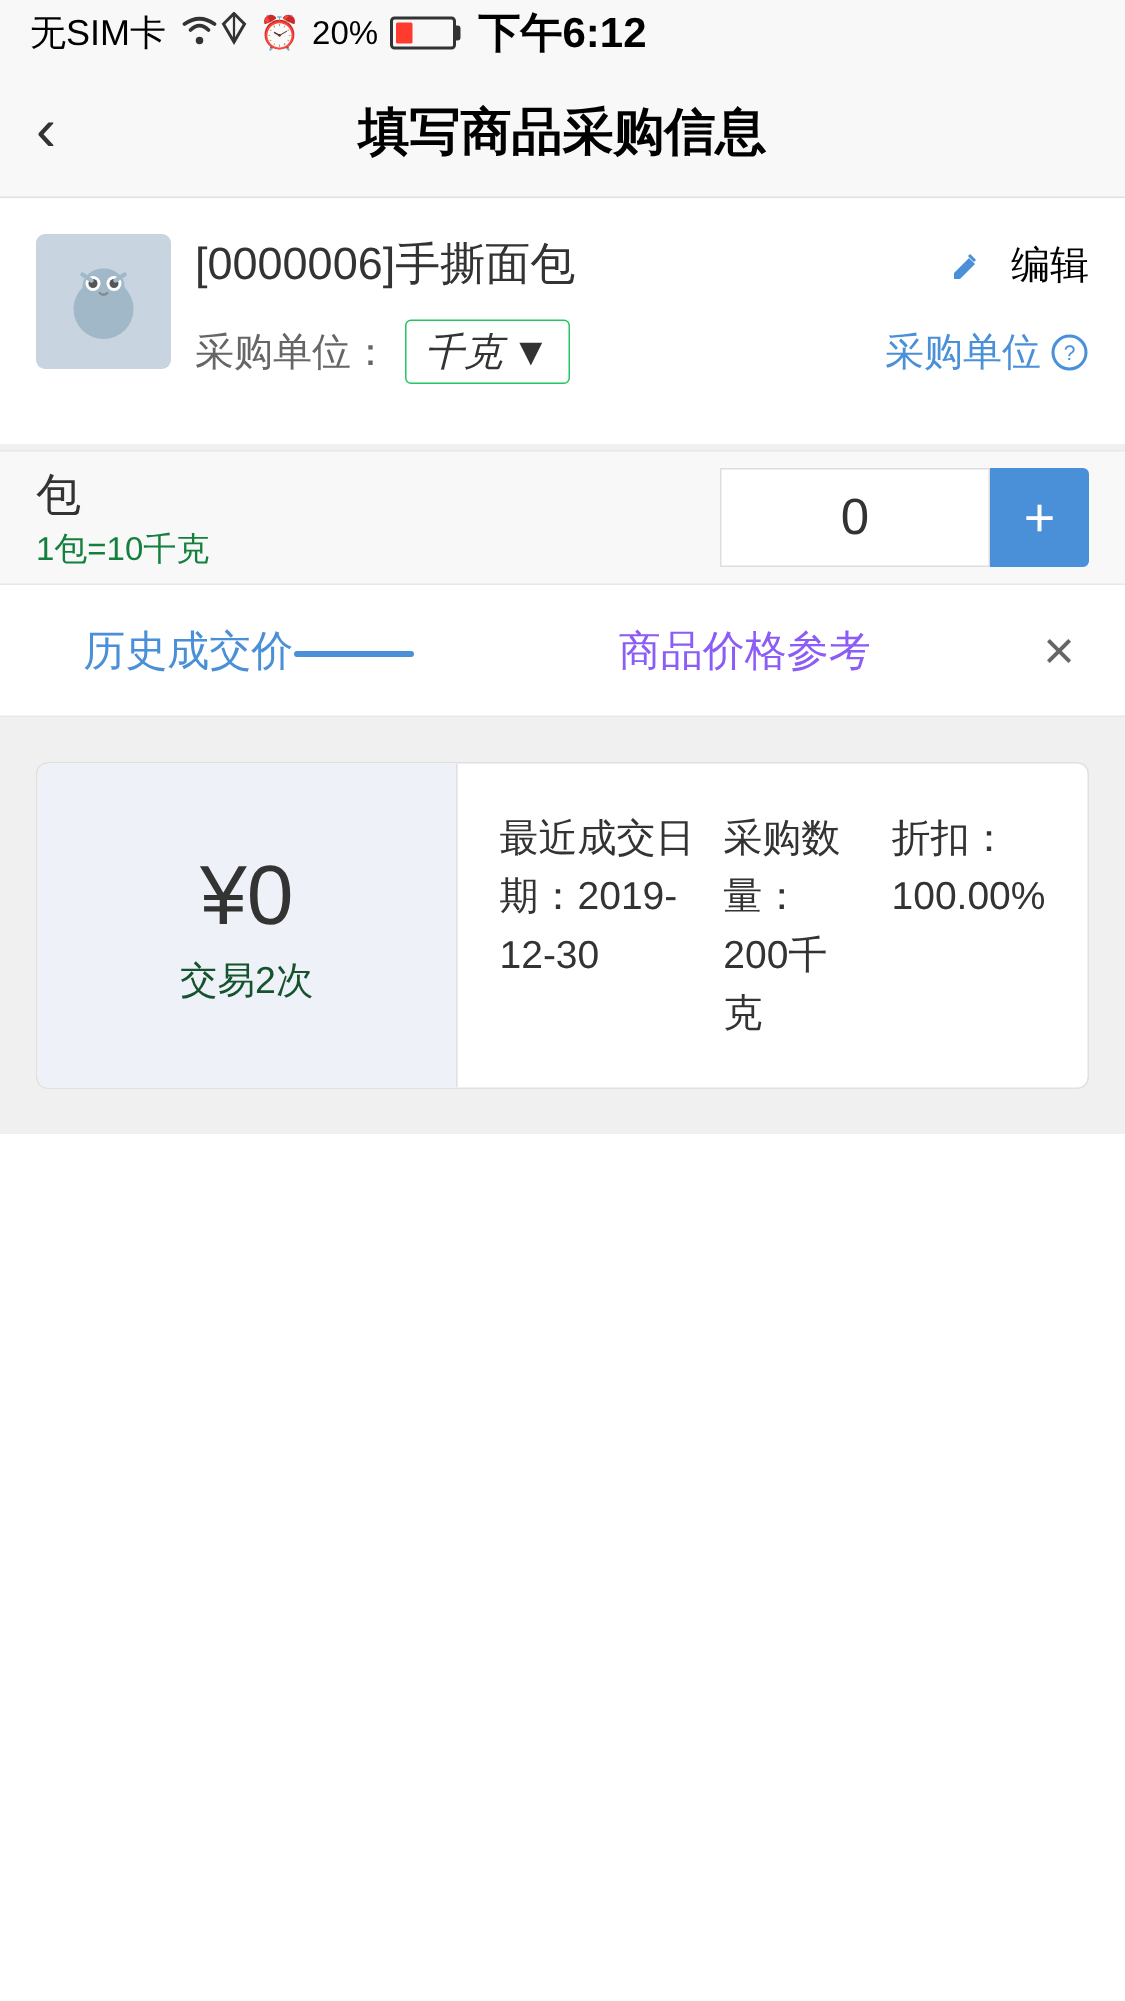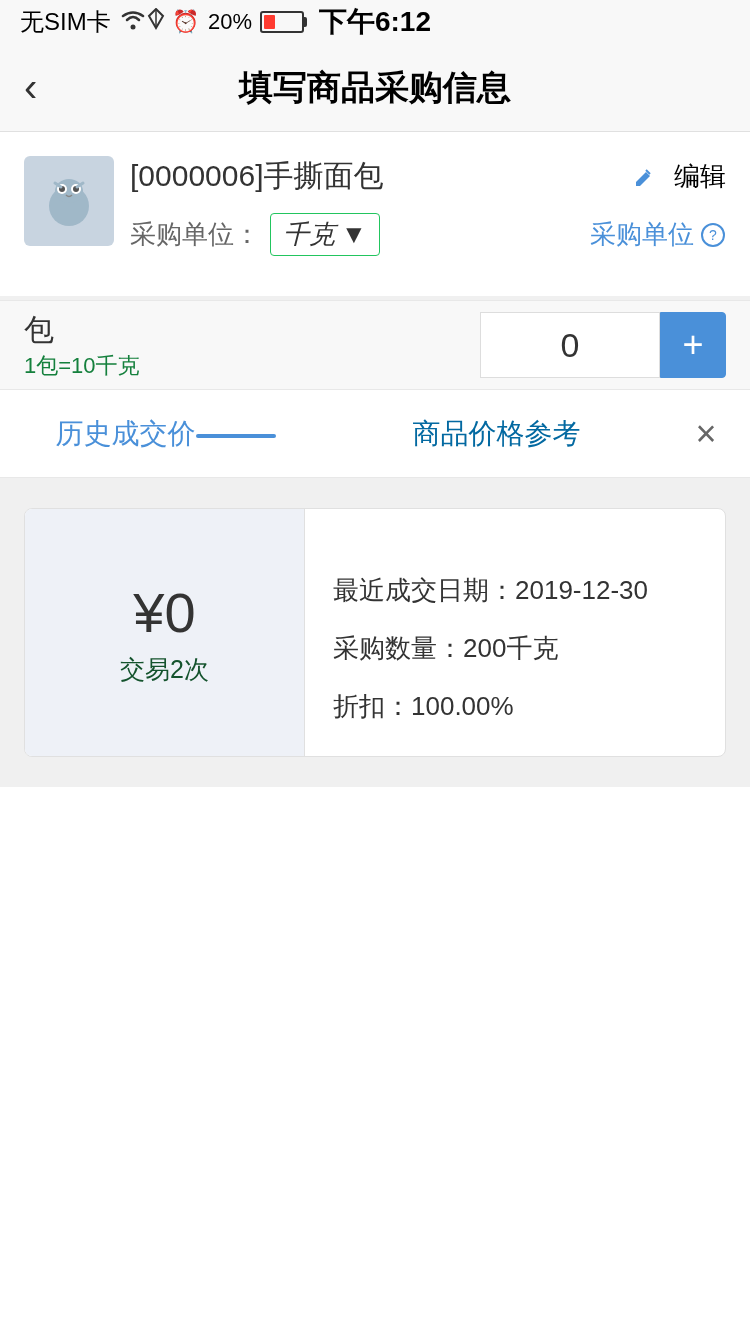--- a/index.html
+++ b/index.html
@@ -246,21 +246,21 @@
       flex: 1;
       display: flex;
       flex-direction: row;
       align-items: center;
       justify-content: center;
       height: 100%;
       cursor: pointer;
     }
     .tab-label {
       font-size: 28px;
-      color: #0369a1;
+      color: #8b5cf6;
     }
     .tab-label.active {
       color: #4a90d9;
     }
     .tab-underline {
       width: 80px;
       height: 4px;
       background: #4a90d9;
       border-radius: 2px;
       margin-top: 4px;
@@ -306,24 +306,23 @@
     }
     .price-trade-count {
       font-size: 25px;
       color: #14532d;
       margin-top: 8px;
     }
     .price-right {
       flex: 1;
       padding: 30px 28px;
       display: flex;
-      flex-direction: column;
+      flex-direction: row;
       justify-content: center;
       gap: 19px;
-      margin-top: 32px;
     }
     .price-detail-row {
       font-size: 26px;
       color: #333;
       line-height: 1.5;
     }
 
     
     .page-rest {
       background: #fff;

